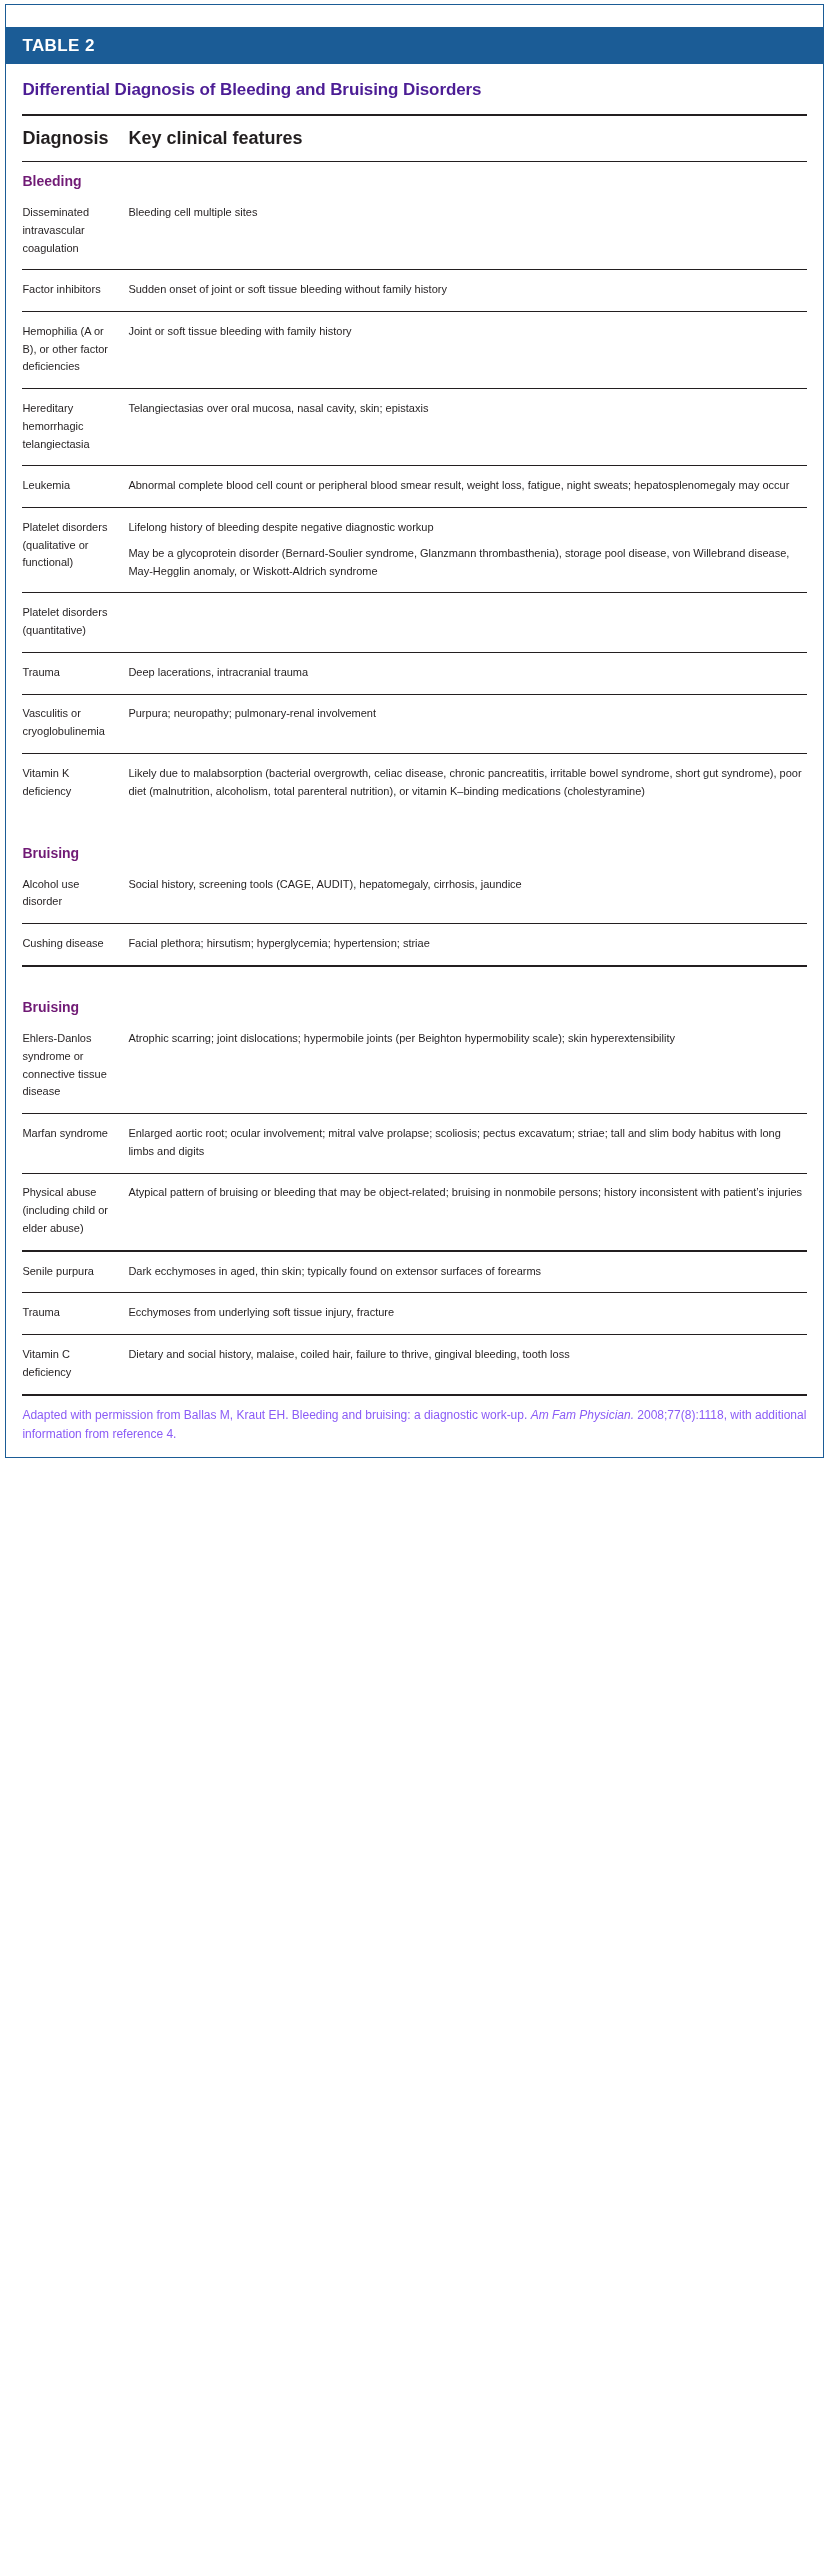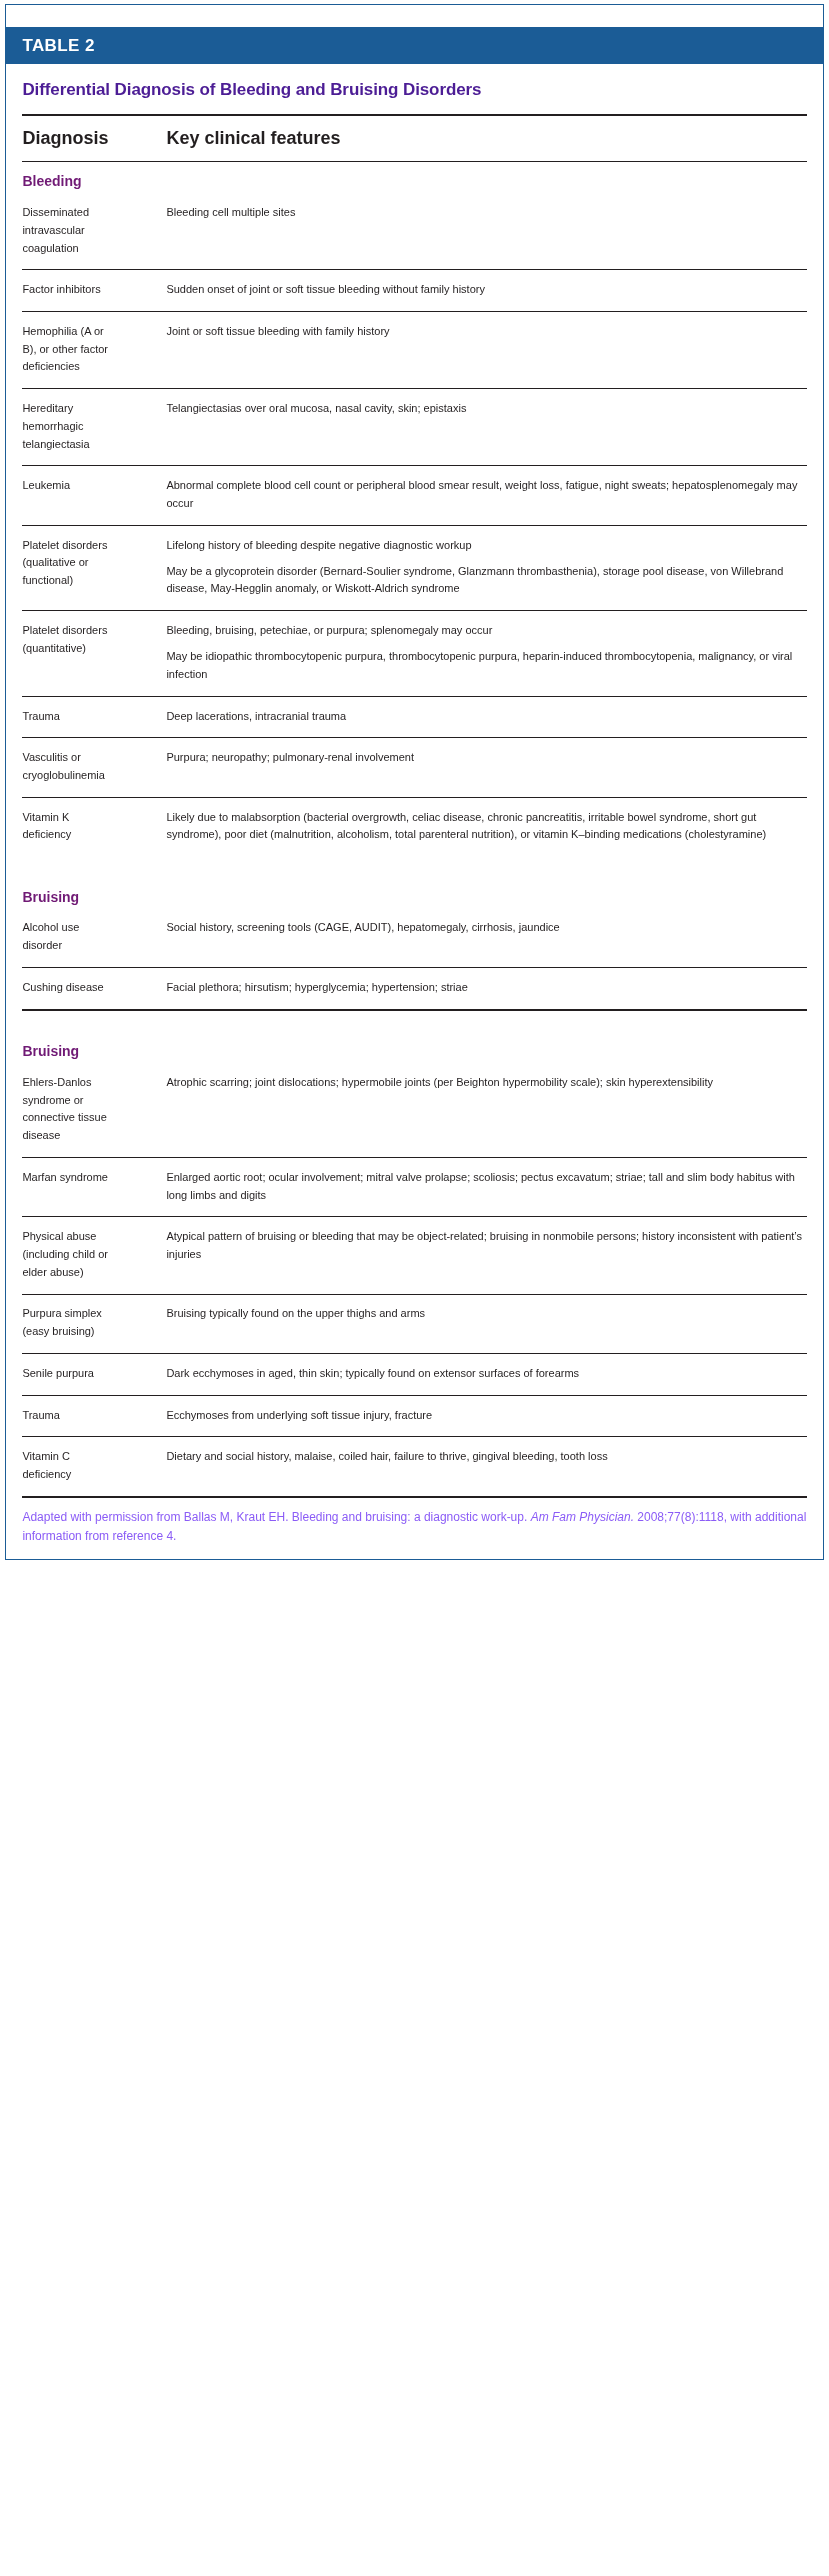--- a/index.html
+++ b/index.html
@@ -69,21 +69,20 @@
   .col-dx {
     width: 106px;
     flex: 0 0 106px;
     box-sizing: border-box;
     padding-right: 8.9px;
   }
   .col-kf {
     flex: 1 1 auto;
     box-sizing: border-box;
     padding-right: 2.5px;
-    margin-left: 38px;
   }
   .cell-text {
     font-size: 11px;
     line-height: 1.62;
     color: #231f20;
   }
   .cell-text p {
     margin: 0 0 8.2px 0;
   }
   .cell-text p:last-child {
@@ -223,26 +222,20 @@
                 <p>Lifelong history of bleeding despite negative diagnostic workup</p>
                 <p>May be a glycoprotein disorder (Bernard-Soulier syndrome, Glanzmann thrombasthenia), storage pool disease, von Willebrand disease, May-Hegglin anomaly, or Wiskott-Aldrich syndrome</p>
               </div>
             </div>
           </div>
           <div class="rule-thin"></div>
           <div class="row">
             <div class="col-dx">
               <div class="cell-text">Platelet disorders (quantitative)</div>
             </div>
-            <div class="col-kf">
-              <div class="cell-text">
-                <p>Bleeding, bruising, petechiae, or purpura; splenomegaly may occur</p>
-                <p>May be idiopathic thrombocytopenic purpura, thrombocytopenic purpura, heparin-induced thrombocytopenia, malignancy, or viral infection</p>
-              </div>
-            </div>
           </div>
           <div class="rule-thin"></div>
           <div class="row">
             <div class="col-dx">
               <div class="cell-text">Trauma</div>
             </div>
             <div class="col-kf">
               <div class="cell-text">
                 <p>Deep lacerations, intracranial trauma</p>
               </div>
@@ -342,30 +335,20 @@
             <div class="col-dx">
               <div class="cell-text">Physical abuse (including child or elder abuse)</div>
             </div>
             <div class="col-kf">
               <div class="cell-text">
                 <p>Atypical pattern of bruising or bleeding that may be object-related; bruising in nonmobile persons; history inconsistent with patient’s injuries</p>
               </div>
             </div>
           </div>
           <div class="rule-thin"></div>
-          <div class="row">
-            <div class="col-dx">
-              <div class="cell-text">Purpura simplex (easy bruising)</div>
-            </div>
-            <div class="col-kf">
-              <div class="cell-text">
-                <p>Bruising typically found on the upper thighs and arms</p>
-              </div>
-            </div>
-          </div>
           <div class="rule-thin"></div>
           <div class="row">
             <div class="col-dx">
               <div class="cell-text">Senile purpura</div>
             </div>
             <div class="col-kf">
               <div class="cell-text">
                 <p>Dark ecchymoses in aged, thin skin; typically found on extensor surfaces of forearms</p>
               </div>
             </div>

